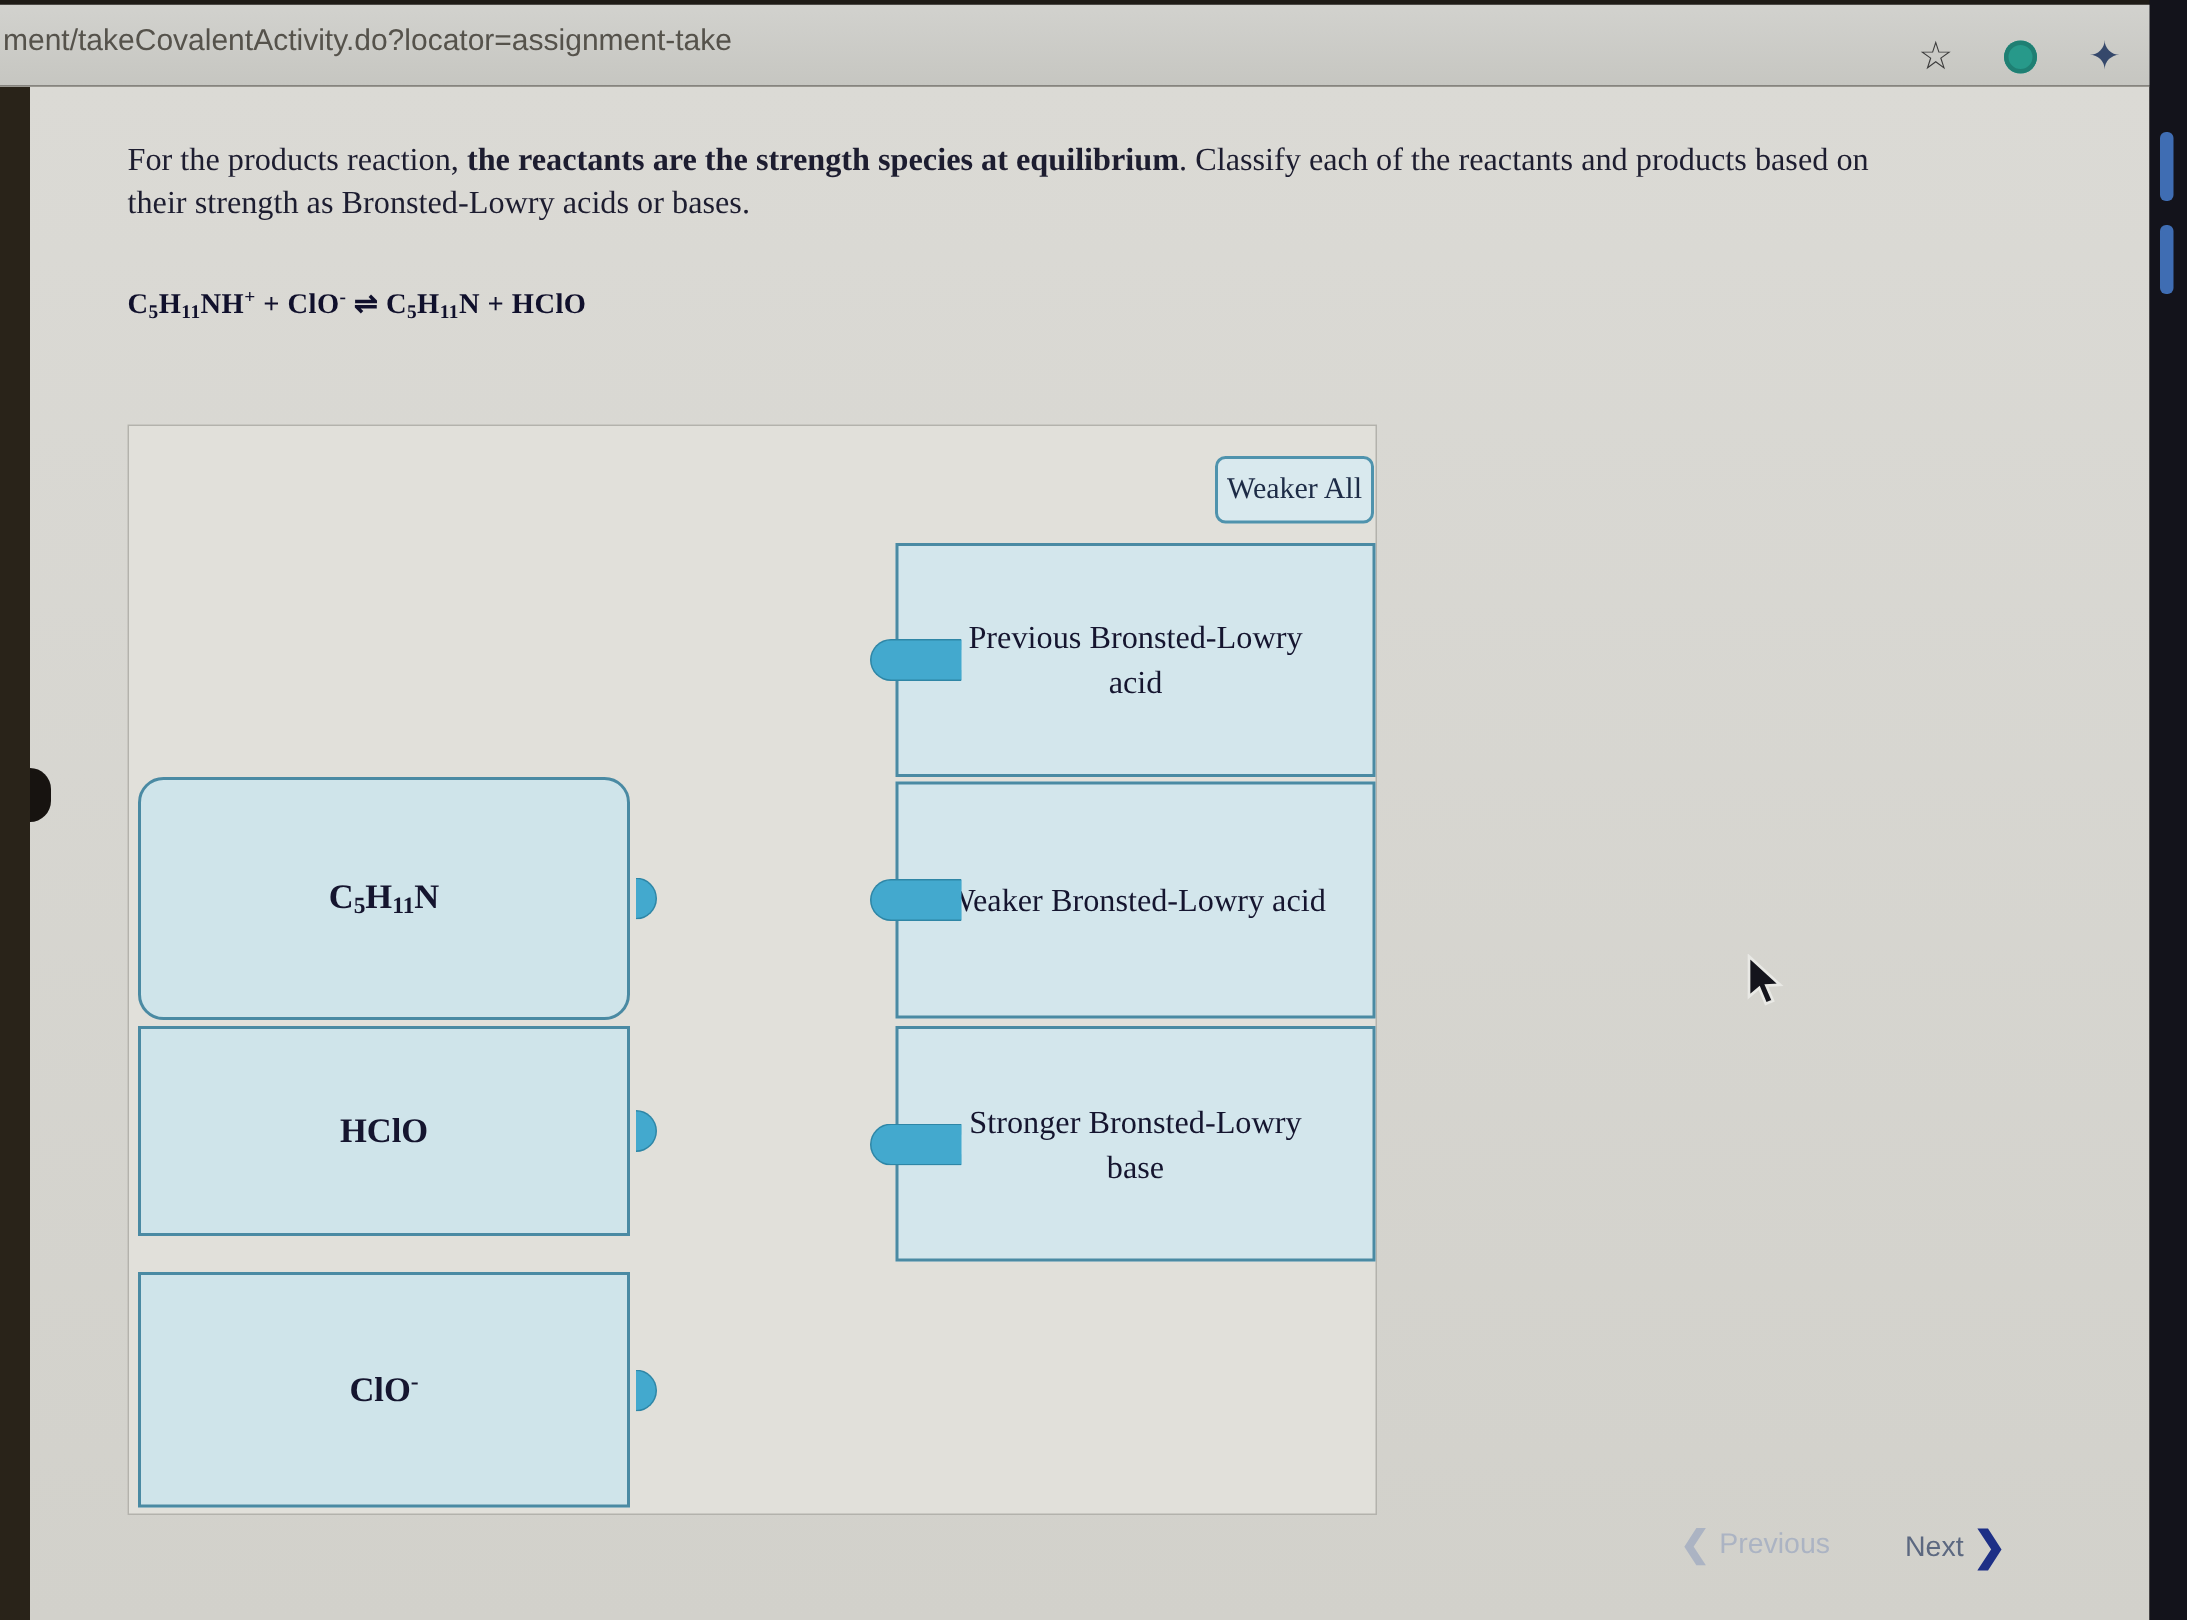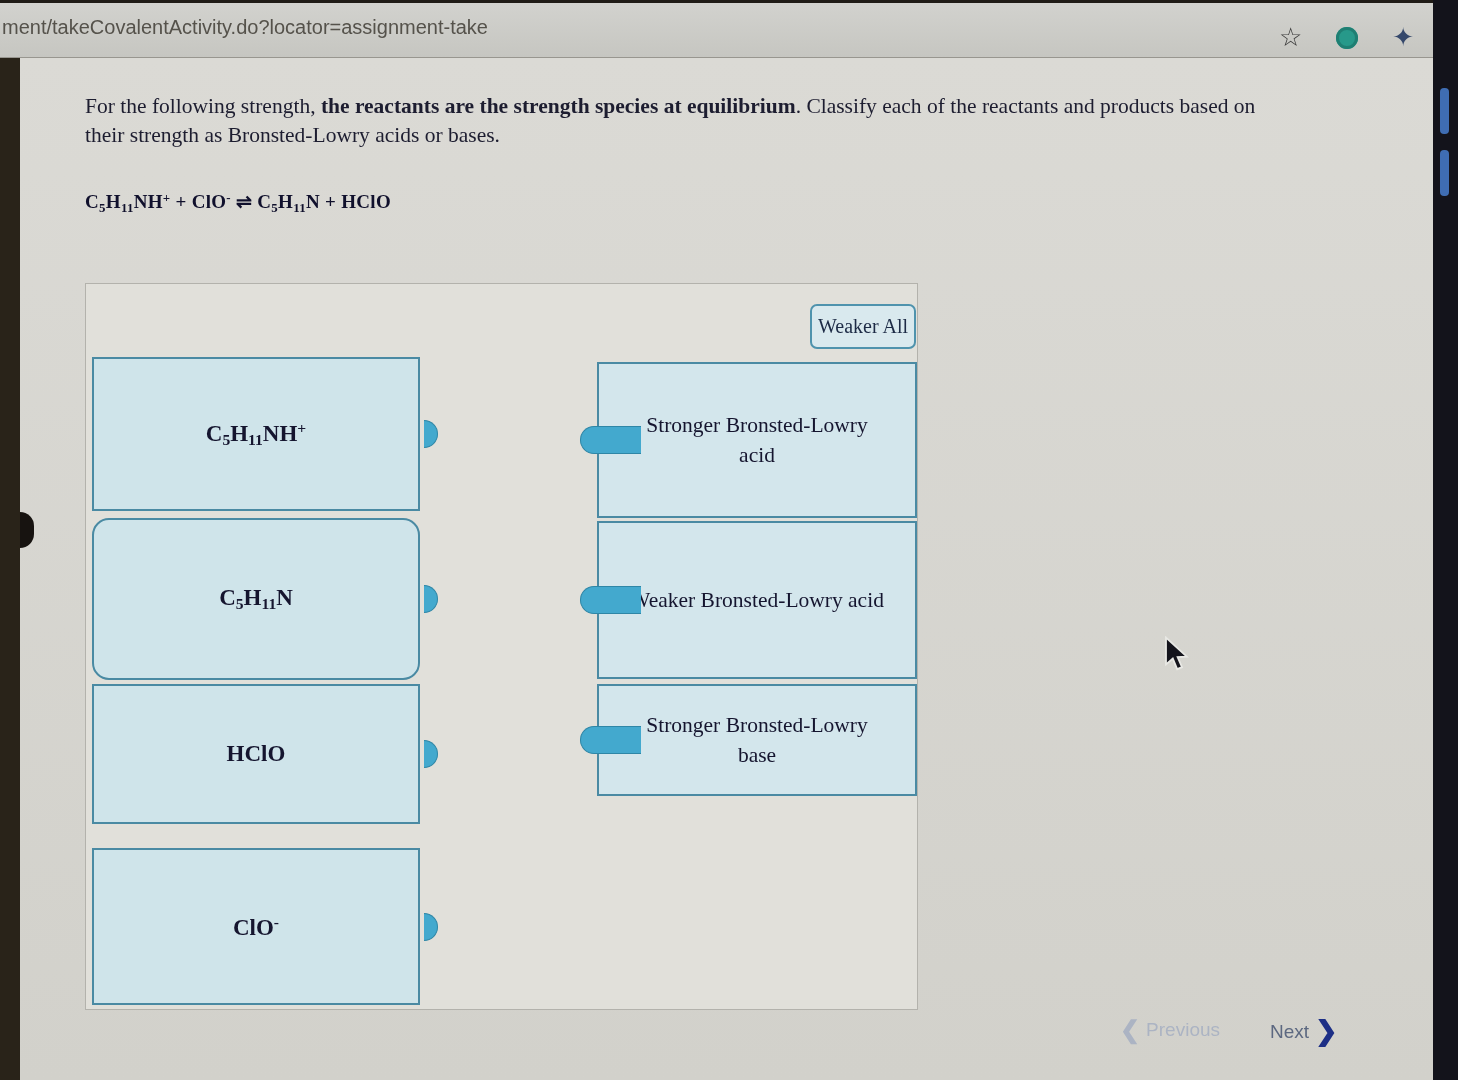--- a/index.html
+++ b/index.html
@@ -95,55 +95,51 @@
 
   <div class="content-bg"></div>
   <div class="left-strip"></div>
   <div class="side-notch"></div>
   <div class="scrollbar">
     <div class="scroll-seg" style="top:88px;"></div>
     <div class="scroll-seg" style="top:150px;"></div>
   </div>
 
   <div class="question">
-    <span>For the following strength, </span><b>the reactants are the strength species at equilibrium</b><span>. Classify each of the reactants and products based on their strength as Bronsted-Lowry acids or bases.</span>
+    <span>For the products reaction, </span><b>the reactants are the strength species at equilibrium</b><span>. Classify each of the reactants and products based on their strength as Bronsted-Lowry acids or bases.</span>
   </div>
 
   <div class="equation">C<sub>5</sub>H<sub>11</sub>NH<sup>+</sup> + ClO<sup>-</sup> ⇌ C<sub>5</sub>H<sub>11</sub>N + HClO</div>
 
   <div class="panel"></div>
 
   <div class="clear-all">Weaker All</div>
 
-  <div class="dragbox" style="top:357px; height:154px;">
-    <span>C<sub>5</sub>H<sub>11</sub>NH<sup>+</sup></span>
-    <span class="tab-r"></span>
-  </div>
   <div class="dragbox" style="top:518px; height:162px;border-radius:17px;">
     <span>C<sub>5</sub>H<sub>11</sub>N</span>
     <span class="tab-r"></span>
   </div>
   <div class="dragbox" style="top:684px; height:140px;">
     <span>HClO</span>
     <span class="tab-r"></span>
   </div>
   <div class="dragbox" style="top:848px; height:157px;">
     <span>ClO<sup>-</sup></span>
     <span class="tab-r"></span>
   </div>
 
   <div class="targetbox" style="top:362px; height:156px;">
     <span class="tab-l"></span>
-    <span>Stronger Bronsted-Lowry acid</span>
+    <span>Previous Bronsted-Lowry acid</span>
   </div>
   <div class="targetbox" style="top:521px; height:158px;">
     <span class="tab-l"></span>
     <span>Weaker Bronsted-Lowry acid</span>
   </div>
-  <div class="targetbox" style="top:684px; height:112px;">
+  <div class="targetbox" style="top:684px; height:157px;">
     <span class="tab-l"></span>
     <span>Stronger Bronsted-Lowry base</span>
   </div>
 
   <div class="pager pager-prev" style="left:1120px;">
     <span class="chev">❮</span>
     <span>Previous</span>
   </div>
   <div class="pager pager-next" style="left:1270px;">
     <span>Next</span>

